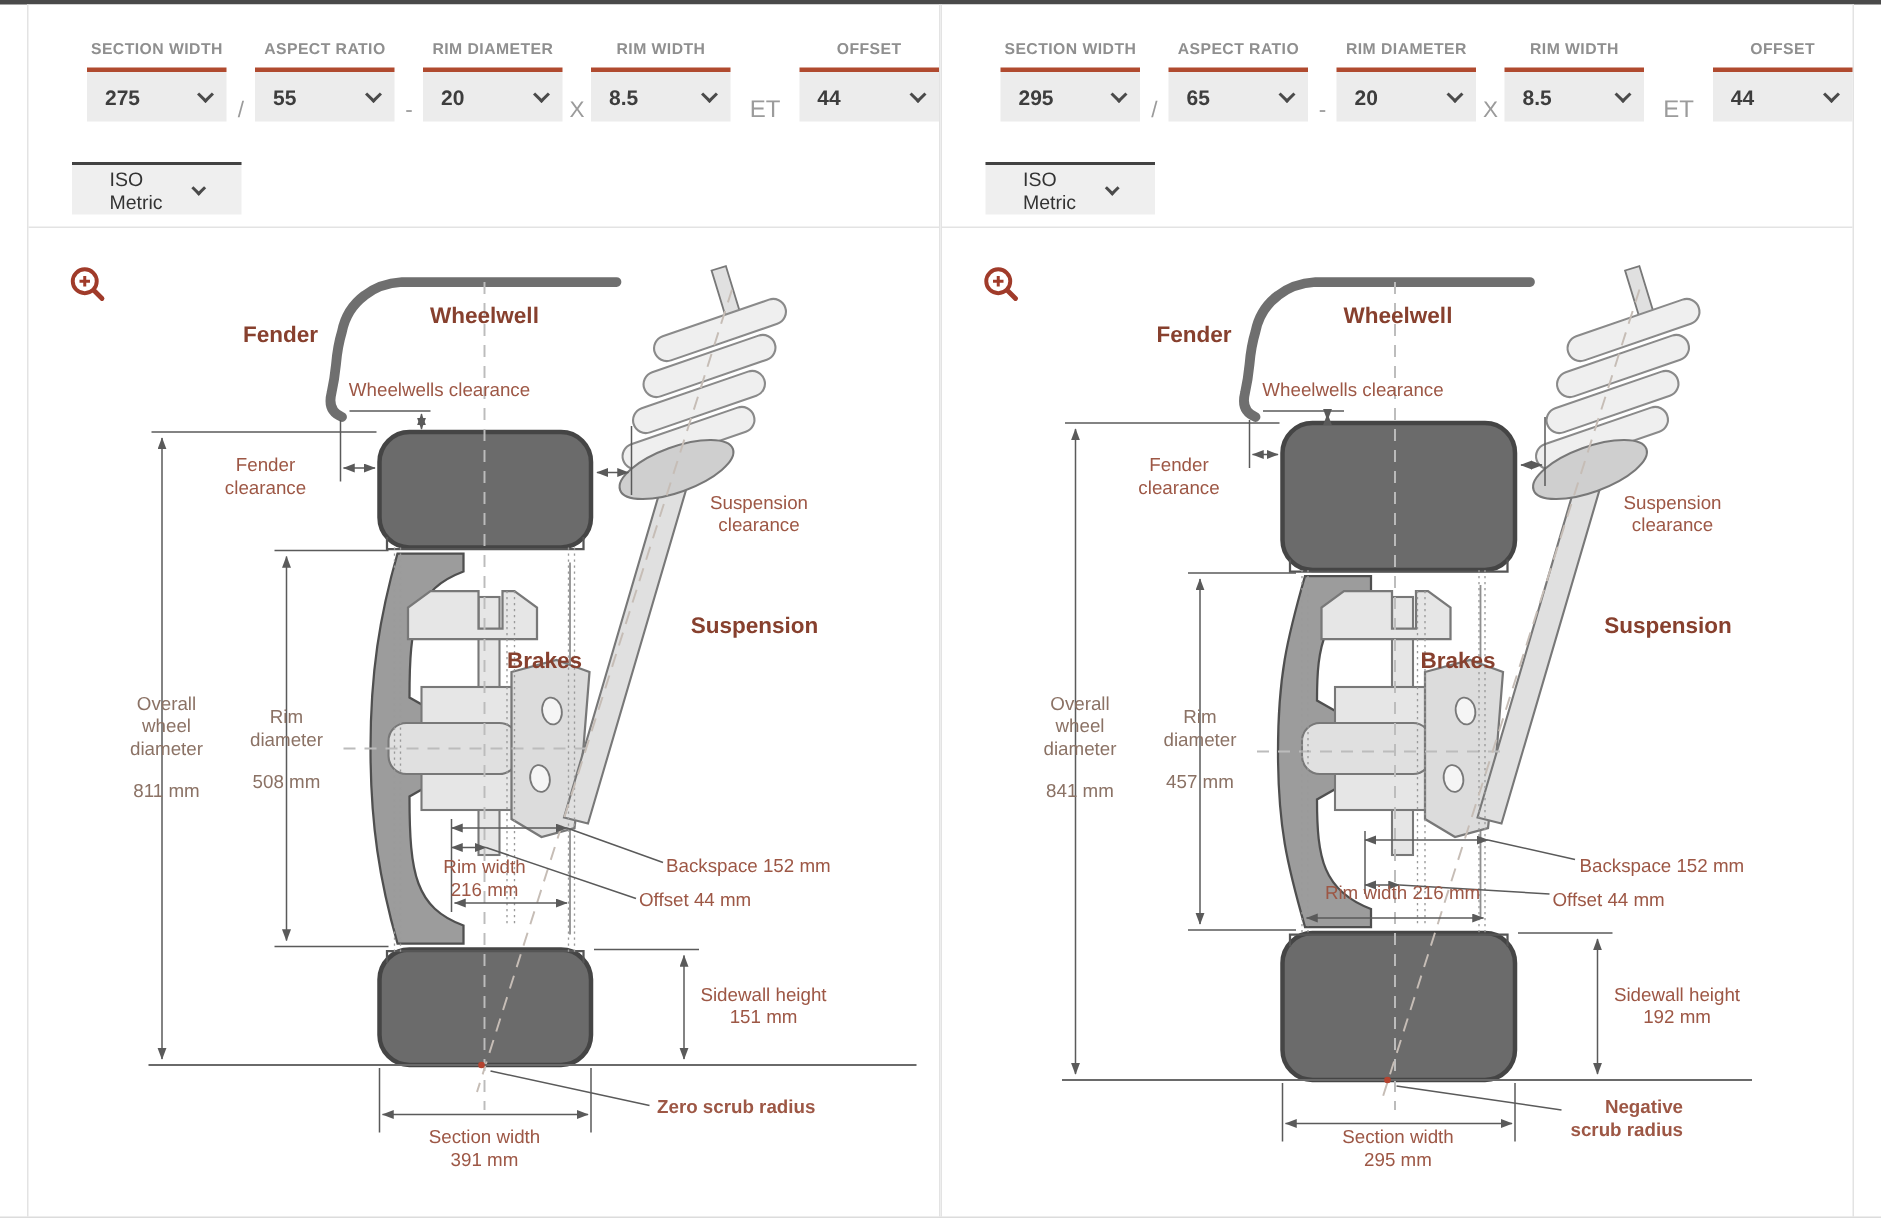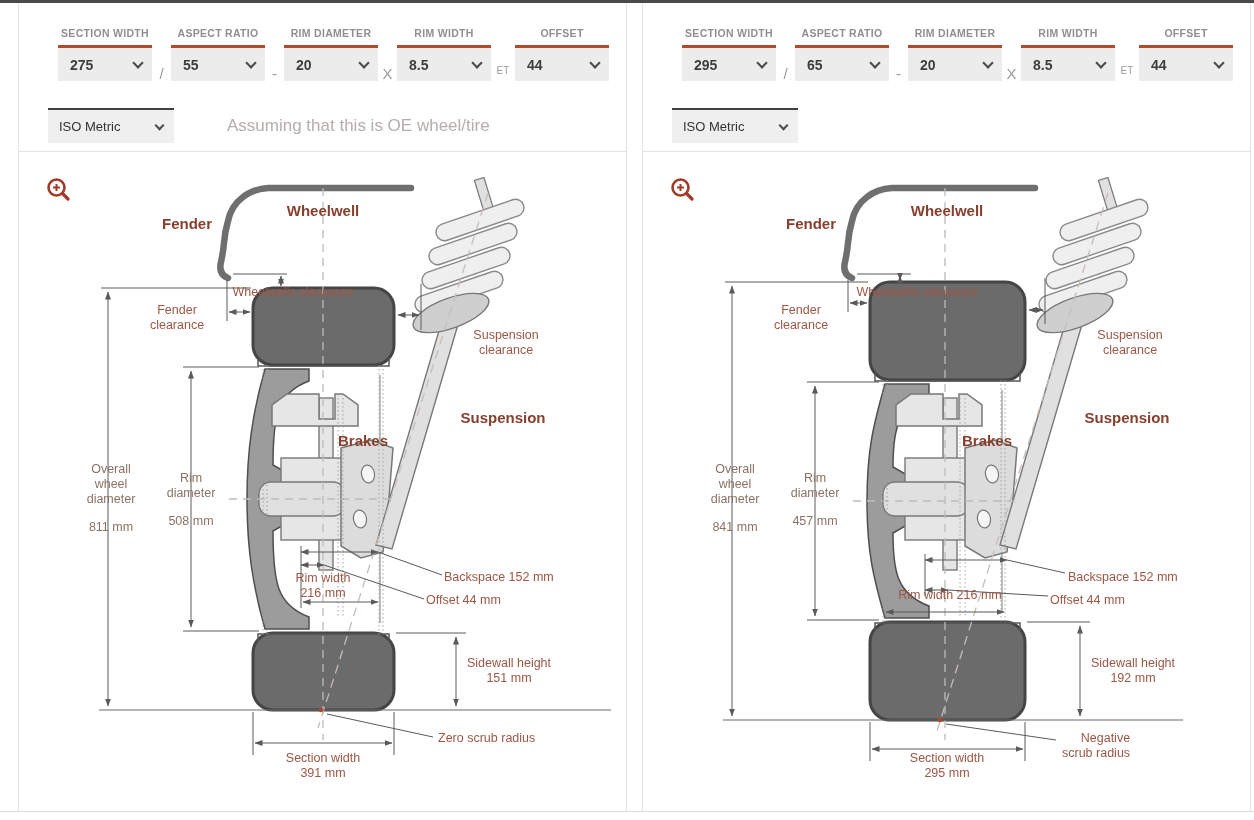--- a/index.html
+++ b/index.html
@@ -1,78 +1,78 @@
 <!DOCTYPE html>
 <html><head>
 <meta charset="utf-8">
 <style>
   * { box-sizing: border-box; margin: 0; padding: 0; }
   body {
     width: 1254px; height: 820px; background: #fff;
     font-family: "Liberation Sans", sans-serif; overflow: hidden; position: relative;
   }
   .topbar { position: absolute; top: 0; left: 0; width: 1254px; height: 3px; background: #4a4a4a; }
-  .panels { position: absolute; top: 3px; left: 18px; display: flex; gap: 15px; }
+  .panels { position: absolute; top: 3px; left: 18px; display: flex; gap: 0; }
   .panel { width: 609px; border-left: 1px solid #e3e3e3; border-right: 1px solid #e3e3e3; background: #fff; }
   .form-card { height: 149px; border-bottom: 1px solid #e3e3e3; position: relative; }
   .selects-row { display: flex; align-items: flex-start; padding: 24px 0 0 39px; }
   .field { width: 94px; }
   .field-label {
     font-size: 10.5px; font-weight: bold; color: #8f8f8f; letter-spacing: .3px;
     text-align: center; margin-bottom: 6px; white-space: nowrap;
   }
   .red-bar { height: 3px; background: #b04a2f; }
   .select {
     height: 33px; background: #ececec; display: flex; align-items: center;
     justify-content: space-between; padding: 0 10px 0 12px; cursor: pointer;
   }
   .select-value { font-size: 14px; font-weight: bold; color: #3d3d3d; }
   .chev {
     width: 8px; height: 8px; border-right: 2px solid #4a4a4a; border-bottom: 2px solid #4a4a4a;
     transform: rotate(45deg); margin-top: -4px; flex: none;
   }
   .sep { width: 19px; text-align: center; color: #9b9b9b; font-size: 15px; padding-top: 38px; }
-  .sep-et { width: 24px; font-size: 10px; }
+  .sep-et { width: 46px; font-size: 16px; }
   .iso-row { position: absolute; left: 29px; top: 105px; display: flex; align-items: center; }
   .iso-select {
-    width: 126px; height: 35px; background: #efefef; border-top: 2px solid #424242;
+    width: 113px; height: 35px; background: #efefef; border-top: 2px solid #424242;
     display: flex; align-items: center; justify-content: space-between;
-    padding: 0 11px; font-size: 13px; color: #333; cursor: pointer;
+    padding: 0 25px; font-size: 13px; color: #333; cursor: pointer;
   }
   .iso-select .chev { width: 7px; height: 7px; margin-top: -3px; }
   .hint { margin-left: 53px; font-size: 17px; color: #b3aeaa; white-space: nowrap; }
   .diagram-card { height: 659px; position: relative; }
   .diagram { position: absolute; inset: 0; }
   .dsvg { position: absolute; left: 0; top: 0; }
   .zoom-btn { position: absolute; left: 26px; top: 24px; width: 28px; height: 28px; cursor: pointer; }
   
   .dlbl {
     position: absolute; transform: translateX(-50%); text-align: center;
     font-size: 12.5px; line-height: 15px; color: #9d5745; white-space: nowrap;
   }
   .dlbl span { display: block; }
   .dlbl.bold { font-weight: bold; font-size: 15px; color: #87402e; }
   .dlbl.mgray { color: #8b7265; }
   .dlbl.la { transform: none; text-align: right; }
   .gap { margin-top: 13px; }
   .p-fender    { left: 168px; top: 64px; }
   .p-wheelwell { left: 304px; top: 51px; }
-  .p-wwc       { left: 274px; top: 101px; margin-top: 32px; }
+  .p-wwc       { left: 274px; top: 101px; }
   .p-fc        { left: 158px; top: 151px; }
   .p-sc        { left: 487px; top: 176px; }
   .p-susp      { left: 484px; top: 258px; }
   .p-brakes    { left: 344px; top: 281px; }
   .p-overall   { left: 92px;  top: 310px; }
   .p-rimd      { left: 172px; top: 319px; }
   .p-rw        { left: 304px; top: 419px; }
   .p-bs        { left: 425px; top: 418px; }
   .p-off       { left: 407px; top: 441px; }
   .p-sw        { left: 490px; top: 504px; }
   .p-sec       { left: 304px; top: 599px; }
-  .p-scrub     { left: 419px; top: 579px; }
+  .p-scrub     { left: 419px; top: 579px; font-weight: bold; }
   .diagram--new .p-rw { left: 307px; top: 436px; }
   .bottom-rule { position: absolute; top: 811px; left: 0; width: 1254px; border-top: 1px solid #dcdcdc; }
 </style>
 </head>
 <body>
 
 <div class="topbar"></div>
 
 <div class="panels">
 
@@ -122,21 +122,20 @@
             <span class="select-value">44</span>
             <span class="chev"></span>
           </div>
         </div>
       </div>
       <div class="iso-row">
         <div class="iso-select">
           <span>ISO Metric</span>
           <span class="chev"></span>
         </div>
-        <div class="hint">Assuming that this is OE wheel/tire</div>
       </div>
     </div>
     <div class="diagram-card">
       <div class="diagram diagram--oe">
         <svg id="dia0" class="dsvg" width="609" height="659" viewBox="0 0 609 659">
             <defs>
               <marker id="a0m" markerWidth="8" markerHeight="8" refX="7.5" refY="3" orient="auto-start-reverse">
                 <path d="M0,0 L8,3 L0,6 Z" fill="#5a5a5a"></path>
               </marker>
             </defs>

